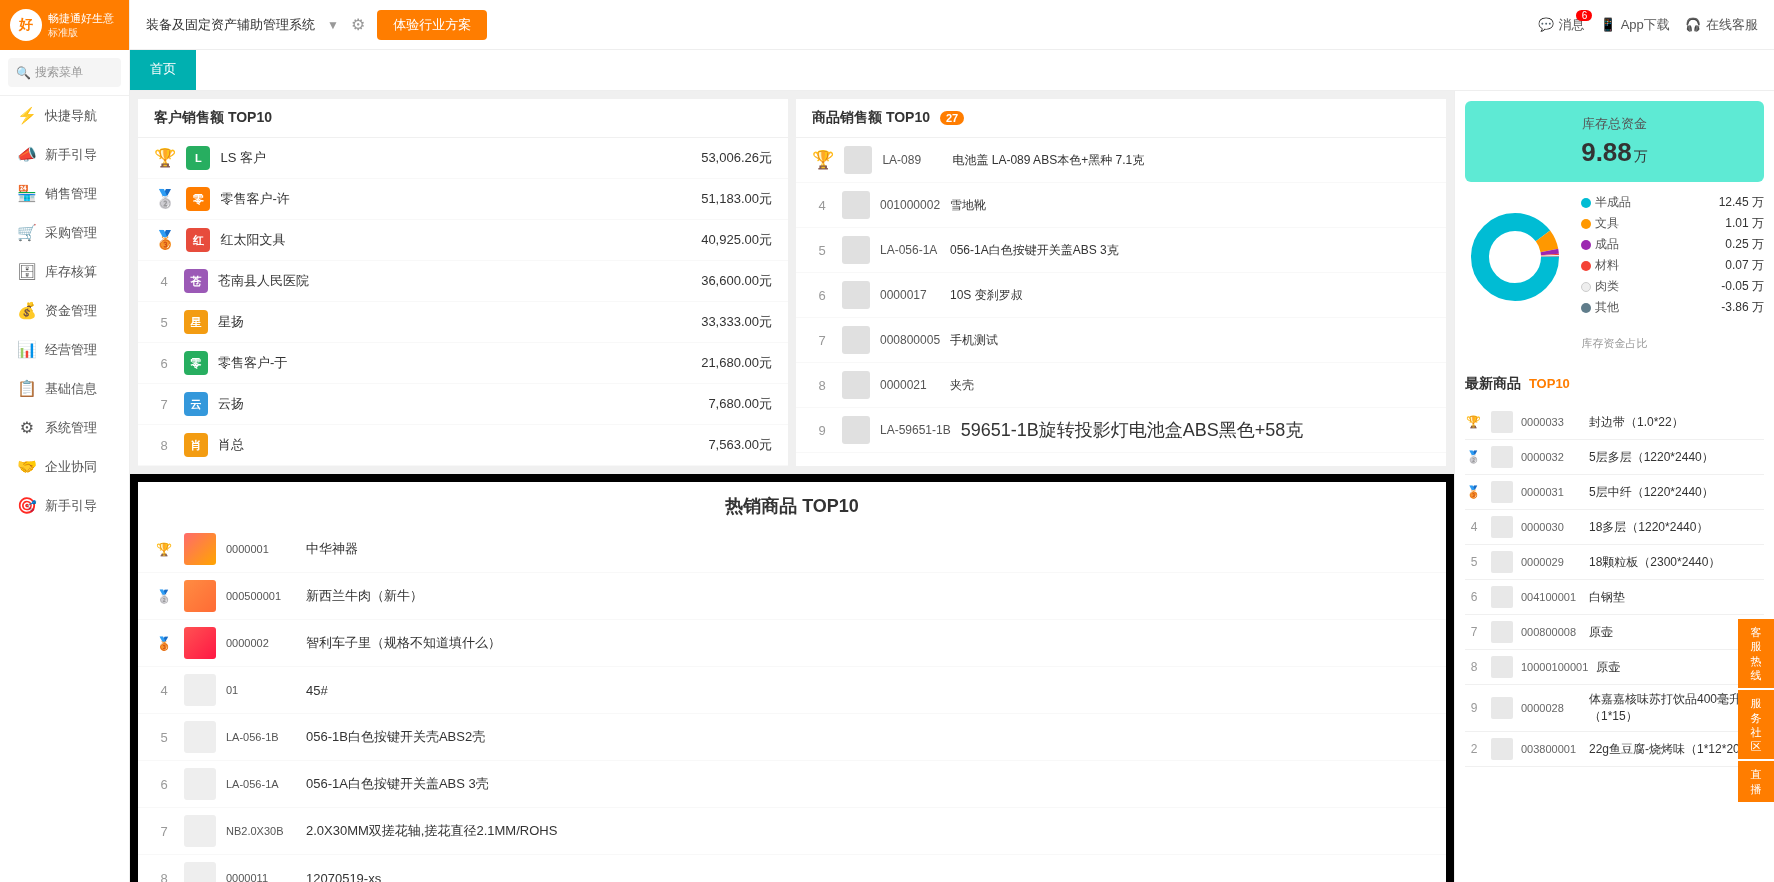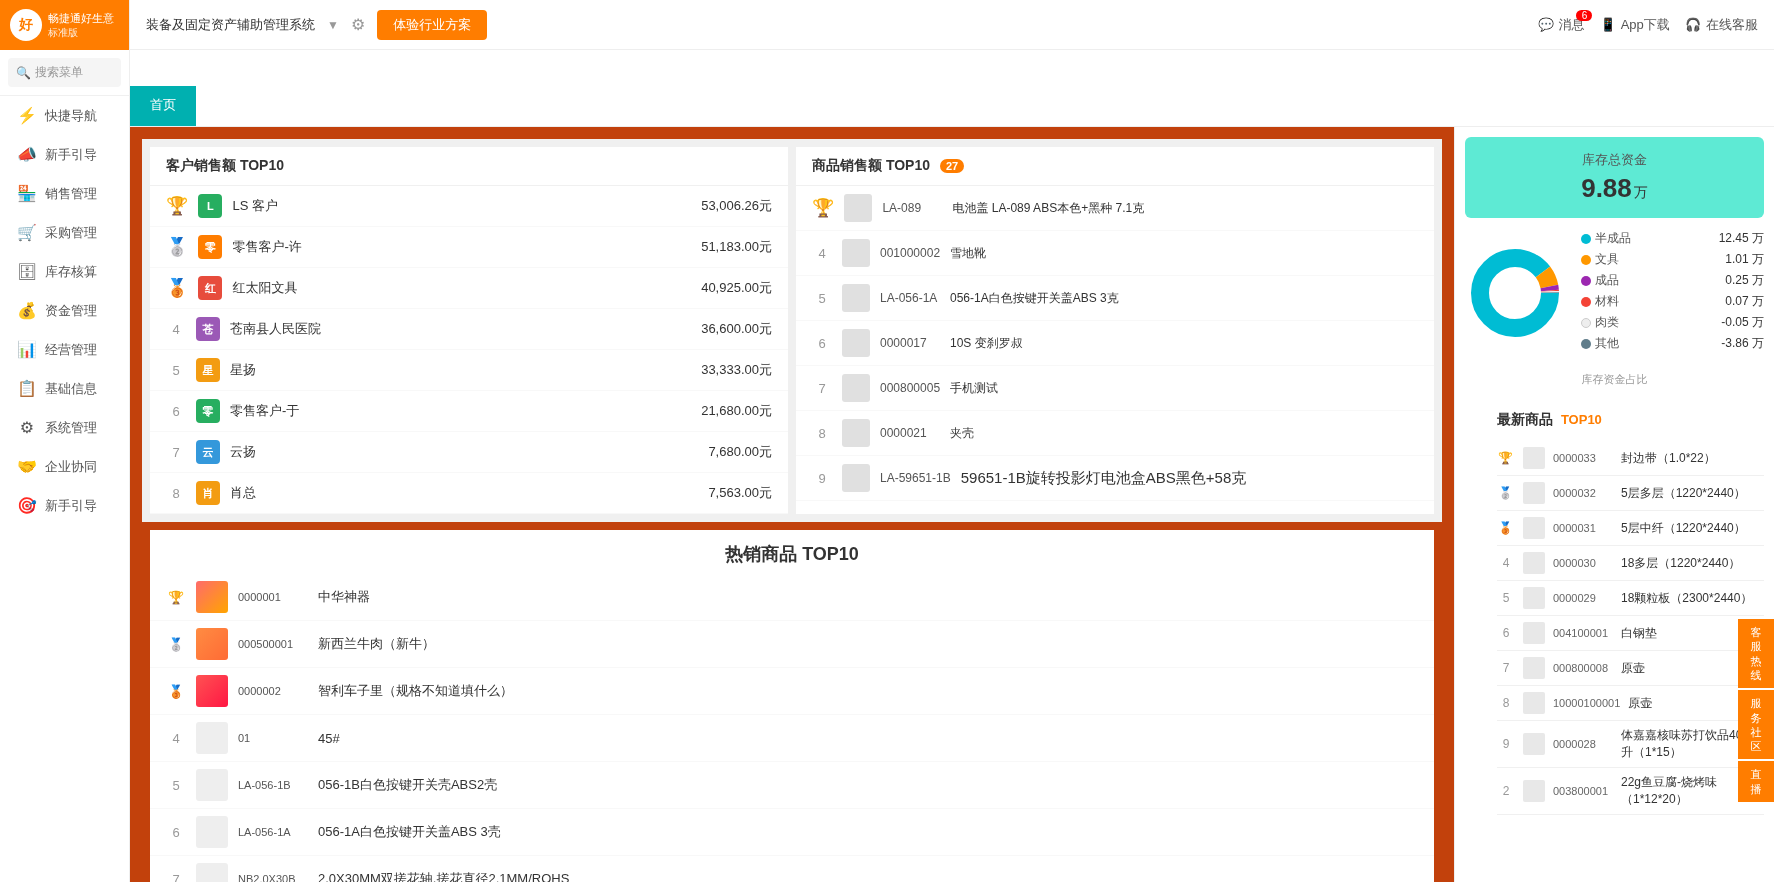--- a/index.html
+++ b/index.html
@@ -146,41 +146,40 @@
       border-bottom: 1px solid #eee;
       display: flex;
       flex-shrink: 0;
     }
     .tab-item {
       padding: 10px 20px;
       font-size: 13px;
       cursor: pointer;
       color: #555;
       border-bottom: 2px solid transparent;
-      margin-top: 36px;
     }
     .tab-item.active {
       color: #fff;
       background: #00b0b0;
       border-bottom-color: #00b0b0;
     }
 
     
     .content {
       flex: 1;
       display: flex;
       overflow: hidden;
     }
 
     
     .left-panel {
       flex: 1;
       overflow-y: auto;
-      padding: 12px;
-      background: #c2410c;
+      padding: 0;
+      background: #000000;
     }
 
     
     .right-panel {
       width: 320px;
       flex-shrink: 0;
       overflow-y: auto;
       background: #fff;
       border-left: 1px solid #eee;
       padding: 10px;
@@ -597,21 +596,21 @@
           <div class="product-rank-row">
             <span class="rank-num">8</span>
             <div class="product-thumb" style="background:#e0e0e0;"></div>
             <span style="color:#555;font-size:12px;min-width:60px;">0000021</span>
             <span style="color:#333;font-size:12px;">夹壳</span>
           </div>
           <div class="product-rank-row">
             <span class="rank-num">9</span>
             <div class="product-thumb" style="background:#e0e0e0;"></div>
             <span style="color:#555;font-size:12px;min-width:60px;">LA-59651-1B</span>
-            <span style="color:#333;font-size:15px;text-align:center;">59651-1B旋转投影灯电池盒ABS黑色+58克</span>
+            <span style="color:#333;font-size:18px;text-align:center;">59651-1B旋转投影灯电池盒ABS黑色+58克</span>
           </div>
         </div>
       </div>
 
       <div class="hot-section" style="margin:8px; margin-top:8px;">
         <div class="hot-section-header">
           <span>热销商品 TOP10</span>
         </div>
         <div class="hot-row">
           <span class="hot-rank" style="color:#f5a623;">🏆</span>
@@ -725,21 +724,21 @@
             <div class="legend-label">
                 <div class="legend-dot" style="background:#607d8b;"></div>
                 <span>其他</span>
               </div>
             <span class="legend-value">-3.86 万</span>
           </div>
         </div>
       </div>
       <div class="stock-caption">库存资金占比</div>
 
-      <div style="margin-top:16px;margin-left:32px;">
+      <div style="margin-top:16px;">
         <div class="new-prod-header">
           <span>最新商品</span>
           <span class="new-prod-top" style="margin-left:4px;font-size:13px;">TOP10</span>
         </div>
         <div class="new-prod-row">
           <span class="np-rank" style="color:#f5a623;">🏆</span>
           <div class="np-img"></div>
           <span class="np-code">0000033</span>
           <span class="np-name">封边带（1.0*22）</span>
         </div>

